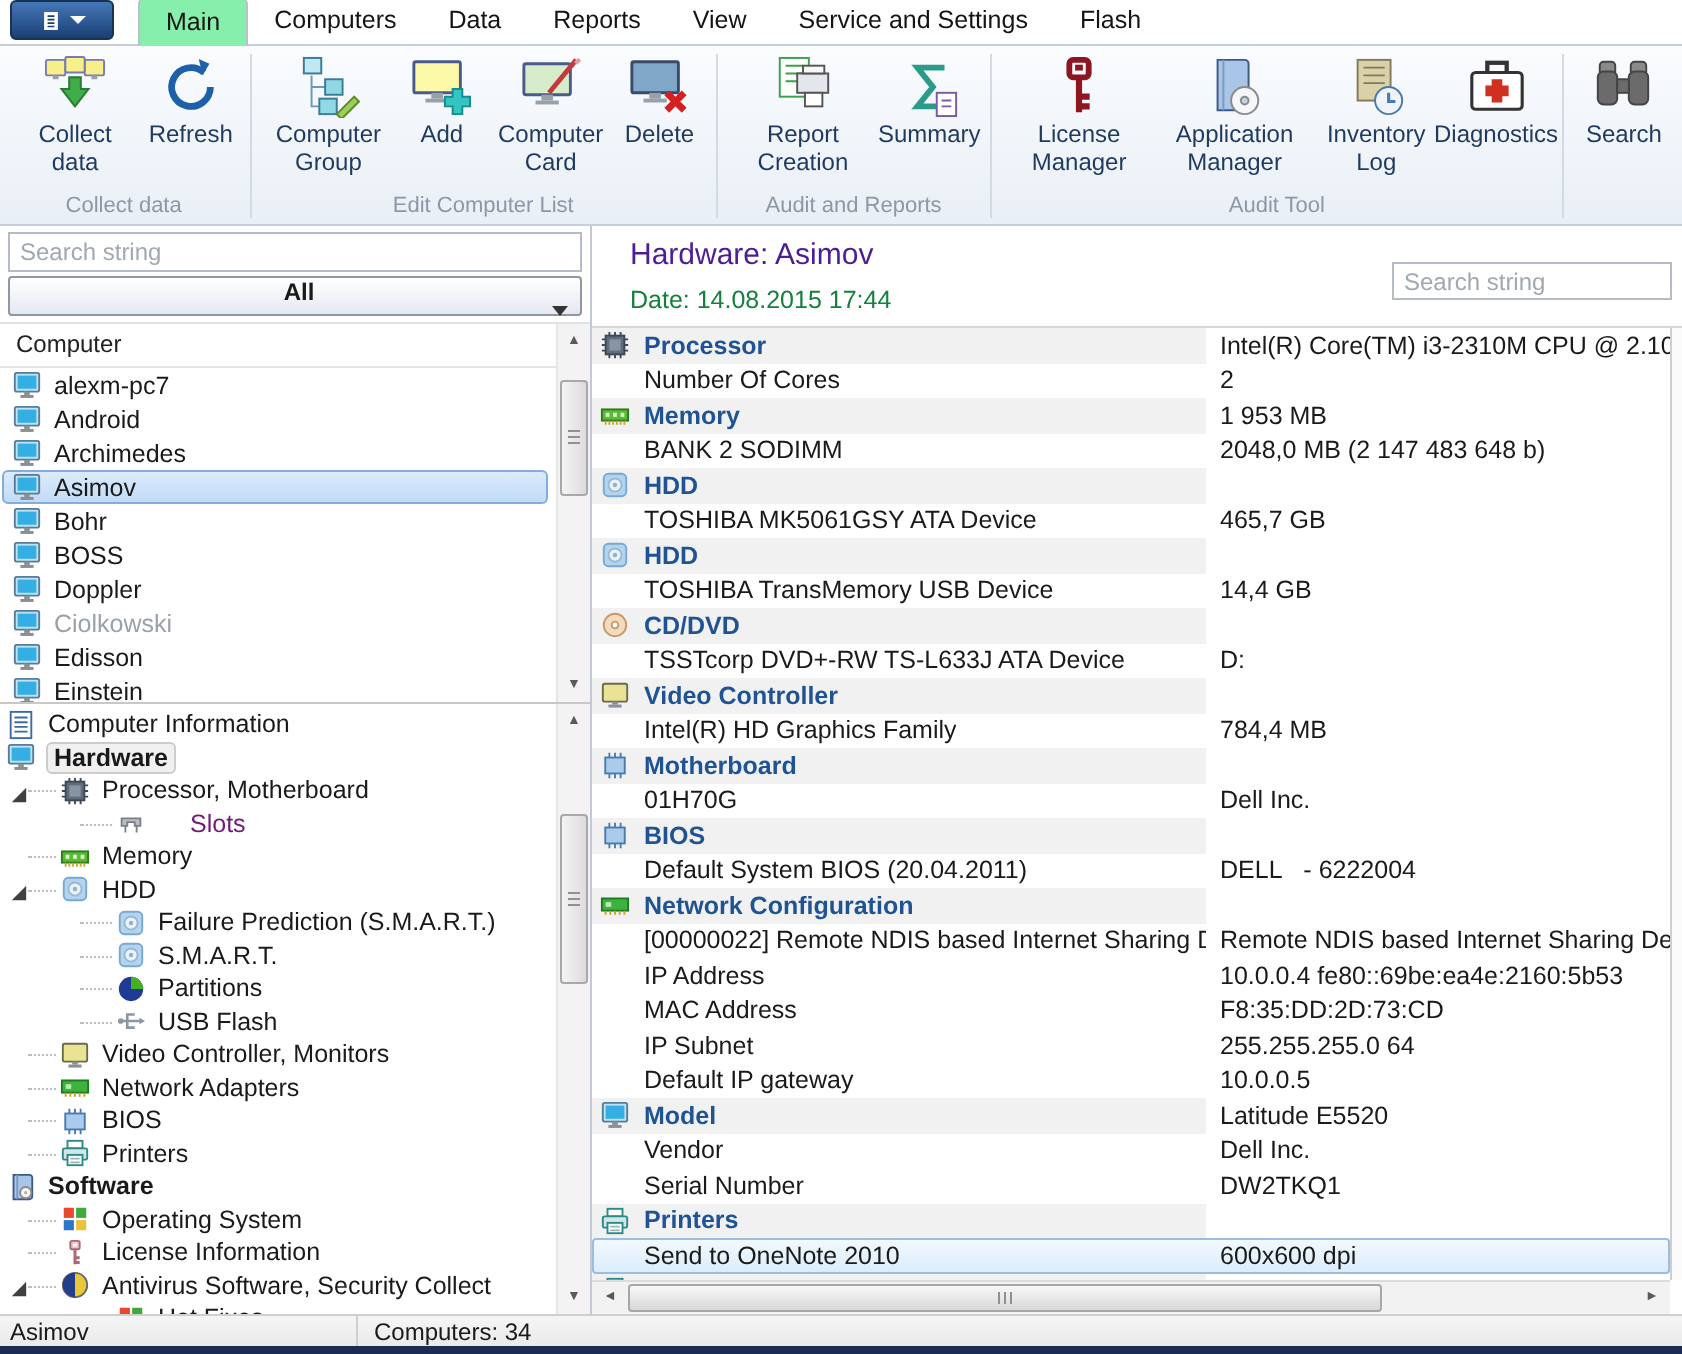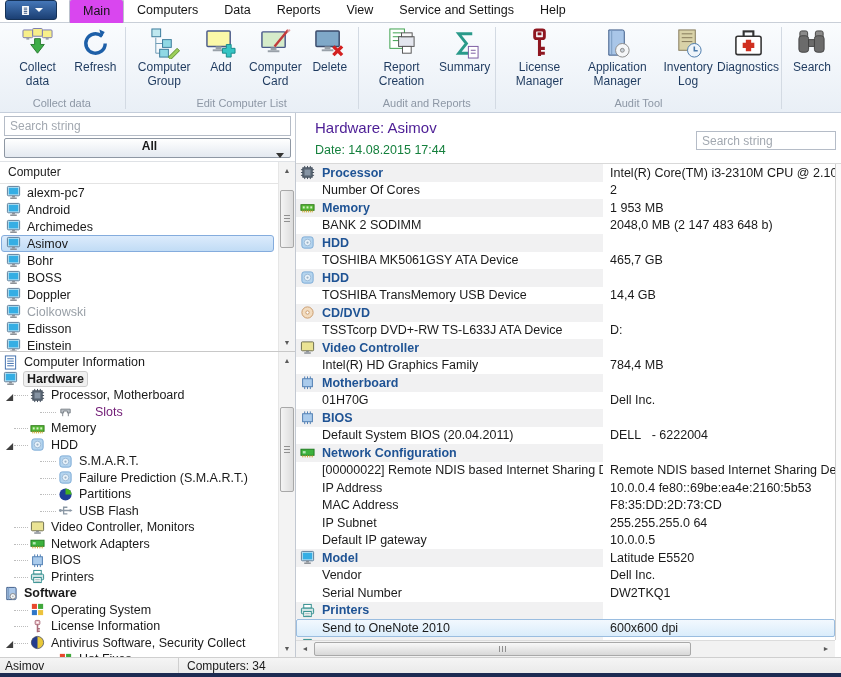--- a/index.html
+++ b/index.html
@@ -8,21 +8,21 @@
   .window { width:841px; height:677px; display:flex; flex-direction:column; border-bottom:4px solid #1d2b52; }
 
   
   .tabbar { height:23px; flex:none; display:flex; align-items:flex-end; background:#fff; border-bottom:1px solid #c9cfd8; padding-left:5px; }
   .menubtn { width:52px; height:20px; margin:0 12px 2px 0; border-radius:3px; flex:none;
              background:linear-gradient(#4577b8,#1b3f73); border:1px solid #163257;
              display:flex; align-items:center; justify-content:center; gap:4px; cursor:pointer; }
   .menubtn .mdoc { width:11px; height:13px; display:block; }
   .menubtn .mcaret { width:0; height:0; border-left:4px solid transparent; border-right:4px solid transparent; border-top:4px solid #fff; }
   .tab { padding:4px 13px 3px; font-size:12.5px; color:#141414; cursor:pointer; white-space:nowrap; }
-  .tab.active { background:#d946ef; border:1px solid #bac1cc; border-bottom:none; border-radius:3px 3px 0 0; margin-bottom:-1px; padding-bottom:5px; }
+  .tab.active { background:#86efac; border:1px solid #bac1cc; border-bottom:none; border-radius:3px 3px 0 0; margin-bottom:-1px; padding-bottom:5px; }
 
   
   .ribbon { height:90px; flex:none; display:flex; align-items:stretch; background:linear-gradient(#fafcfe,#e9eff6); border-bottom:1px solid #c5cedb; padding:2px 2px 0 2px; }
   .rgroup { display:flex; flex-direction:column; padding:0 2px; }
   .rbtns { display:flex; flex:1; align-items:flex-start; justify-content:center; }
   .rbtn { display:flex; flex-direction:column; align-items:center; padding:3px 6px 0; min-width:46px; max-width:78px; cursor:pointer; border-radius:3px; }
   .ricon { width:31px; height:31px; flex:none; }
   .rlabel { margin-top:2px; font-size:12px; color:#1e3a5f; text-align:center; line-height:1.15; white-space:pre-line; }
   .rglabel { height:16px; text-align:center; color:#8d97a5; font-size:11px; line-height:15px; white-space:nowrap; }
   .rsep { width:1px; background:#d3dae3; margin:2px 3px 3px; }
@@ -110,21 +110,21 @@
         </svg>
       <span class="mcaret"></span>
     </div>
     <div id="tabs" style="display: flex;">
         <div class="tab active">Main</div>
         <div class="tab">Computers</div>
         <div class="tab">Data</div>
         <div class="tab">Reports</div>
         <div class="tab">View</div>
         <div class="tab">Service and Settings</div>
-        <div class="tab">Help</div>
+        <div class="tab">Flash</div>
       </div>
   </div>
 
   <div class="ribbon" id="ribbon">
       <div class="rgroup">
         <div class="rbtns">
           <div class="rbtn">
             <span class="ricon"><svg viewBox="0 0 32 32">
                 <rect x="1" y="2" width="10" height="8" rx="1" fill="#f7ef8a" stroke="#7a7ab0"></rect>
                 <rect x="21" y="2" width="10" height="8" rx="1" fill="#f7ef8a" stroke="#7a7ab0"></rect>
@@ -443,29 +443,29 @@
                   <circle cx="8" cy="8" r="1.2" fill="#9ab0c4"></circle>
                 </svg></span>
               <span class="tlabel">HDD</span>
             </div>
             <div class="titem d2">
               <span class="ticon"><svg viewBox="0 0 16 16">
                   <rect x="2" y="2" width="12" height="12" rx="2.5" fill="#b4d4ee" stroke="#78a8d4"></rect>
                   <circle cx="8" cy="8" r="3.5" fill="#e8f2fa" stroke="#9ab8d4"></circle>
                   <circle cx="8" cy="8" r="1.2" fill="#9ab0c4"></circle>
                 </svg></span>
-              <span class="tlabel">S.M.A.R.T.</span>
+              <span class="tlabel">Failure Prediction (S.M.A.R.T.)</span>
             </div>
             <div class="titem d2">
               <span class="ticon"><svg viewBox="0 0 16 16">
                   <rect x="2" y="2" width="12" height="12" rx="2.5" fill="#b4d4ee" stroke="#78a8d4"></rect>
                   <circle cx="8" cy="8" r="3.5" fill="#e8f2fa" stroke="#9ab8d4"></circle>
                   <circle cx="8" cy="8" r="1.2" fill="#9ab0c4"></circle>
                 </svg></span>
-              <span class="tlabel">Failure Prediction (S.M.A.R.T.)</span>
+              <span class="tlabel">S.M.A.R.T.</span>
             </div>
             <div class="titem d2">
               <span class="ticon"><svg viewBox="0 0 16 16">
                   <circle cx="8" cy="8" r="6.5" fill="#1e3c96"></circle>
                   <path d="M8 8V1.5A6.5 6.5 0 0 1 14.5 8z" fill="#44b11e"></path>
                 </svg></span>
               <span class="tlabel">Partitions</span>
             </div>
             <div class="titem d2">
               <span class="ticon"><svg viewBox="0 0 16 16">

